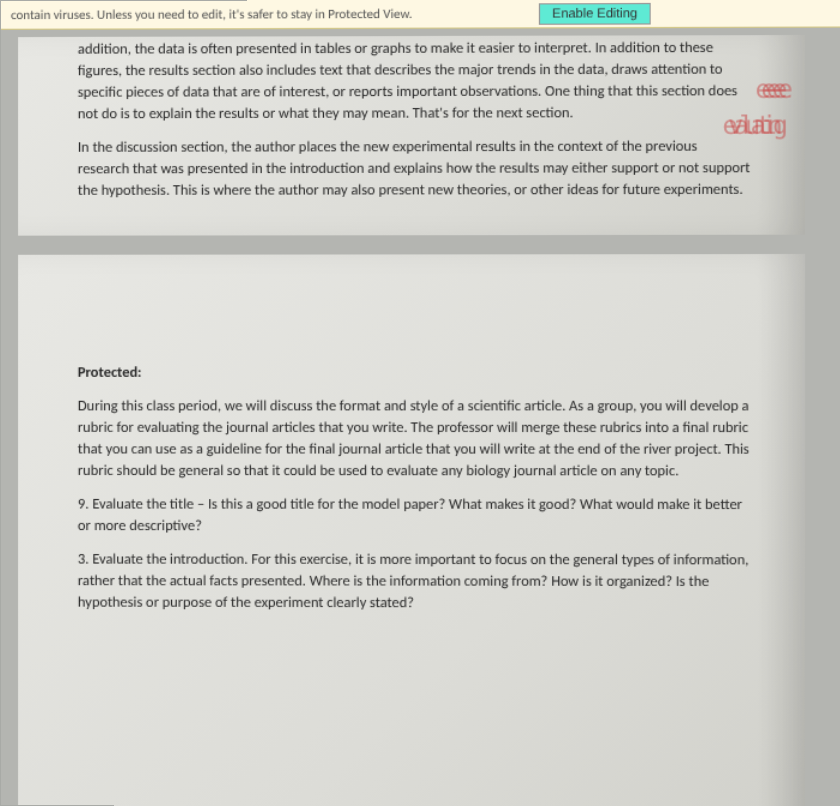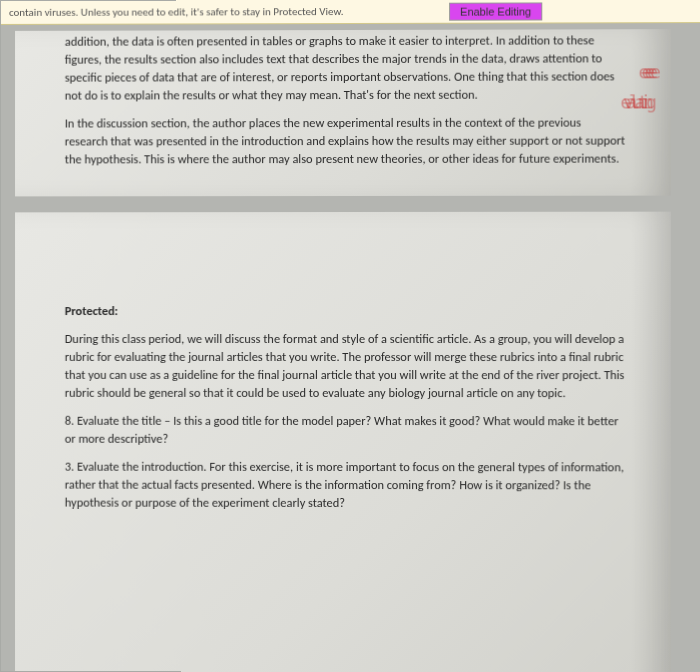--- a/index.html
+++ b/index.html
@@ -20,21 +20,21 @@
       font-size: 11px;
       color: #555;
       height: 24px;
     }
     .pv-left {
       flex: 1;
       white-space: nowrap;
       overflow: hidden;
     }
     .enable-btn {
-      background: #d946ef;
+      background: #5eead4;
       border: 1px solid #999;
       padding: 2px 10px;
       font-size: 11px;
       color: #333;
       margin-right: 150px;
       cursor: pointer;
     }
     .doc-area {
       padding: 6px 30px 0 14px;
       background: #b4b5b1;
@@ -55,21 +55,21 @@
     }
     .para { margin-bottom: 10px; }
     .heading {
       font-weight: bold;
       margin-bottom: 10px;
       font-size: 12.4px;
     }
     .squig {
       position: absolute;
       color: rgba(200,60,60,0.5);
-      font-size: 18px;
+      font-size: 21px;
       letter-spacing: -8px;
       pointer-events: none;
       font-family: monospace;
     }
     .sq1 { top: 30px; right: 18px; }
     .sq2 { top: 60px; right: 22px; }
     .pageshade {
       position: absolute; top:0; right:0; width:40px; height:100%;
       background: linear-gradient(90deg, transparent, rgba(0,0,0,0.07));
       pointer-events:none;
@@ -90,17 +90,17 @@
     <div class="squig sq1">eeeee</div>
     <div class="squig sq2">evaluating</div>
     <p class="para">addition, the data is often presented in tables or graphs to make it easier to interpret. In addition to these figures, the results section also includes text that describes the major trends in the data, draws attention to specific pieces of data that are of interest, or reports important observations. One thing that this section does not do is to explain the results or what they may mean. That's for the next section.</p>
     <p class="para">In the discussion section, the author places the new experimental results in the context of the previous research that was presented in the introduction and explains how the results may either support or not support the hypothesis. This is where the author may also present new theories, or other ideas for future experiments.</p>
   </div>
 
   <div class="page page2">
     <div class="pageshade"></div>
     <p class="heading">Protected:</p>
     <p class="para">During this class period, we will discuss the format and style of a scientific article. As a group, you will develop a rubric for evaluating the journal articles that you write. The professor will merge these rubrics into a final rubric that you can use as a guideline for the final journal article that you will write at the end of the river project. This rubric should be general so that it could be used to evaluate any biology journal article on any topic.</p>
-    <p class="para">8. Evaluate the title – Is this a good title for the model paper? What makes it good? What would make it better or more descriptive?</p>
+    <p class="para">9. Evaluate the title – Is this a good title for the model paper? What makes it good? What would make it better or more descriptive?</p>
     <p class="para">3. Evaluate the introduction. For this exercise, it is more important to focus on the general types of information, rather that the actual facts presented. Where is the information coming from? How is it organized? Is the hypothesis or purpose of the experiment clearly stated?</p>
   </div>
 
 </div>
 
 </body></html>

